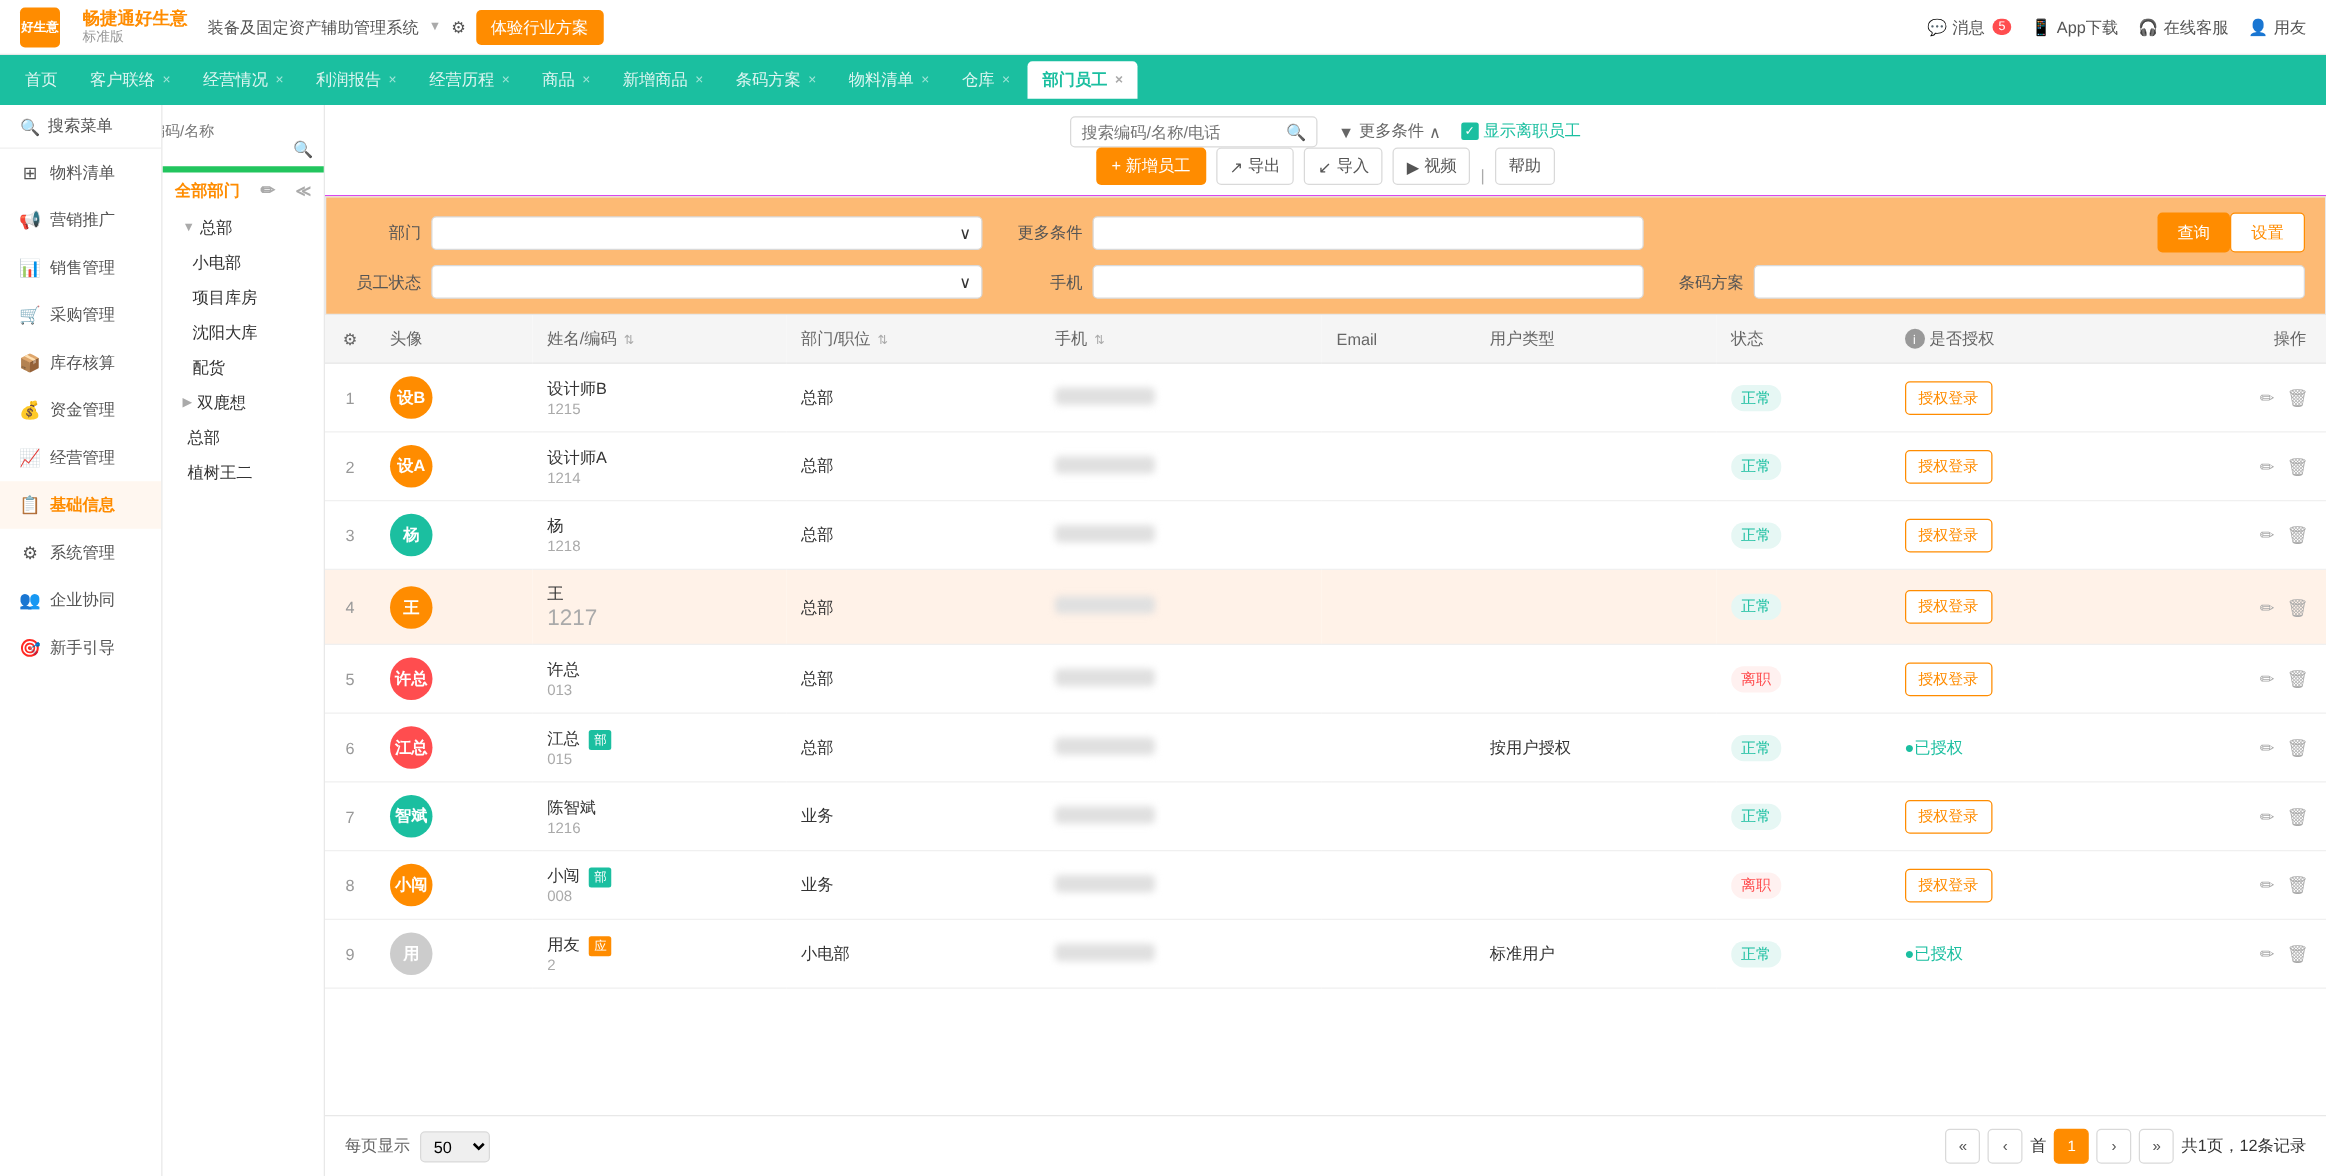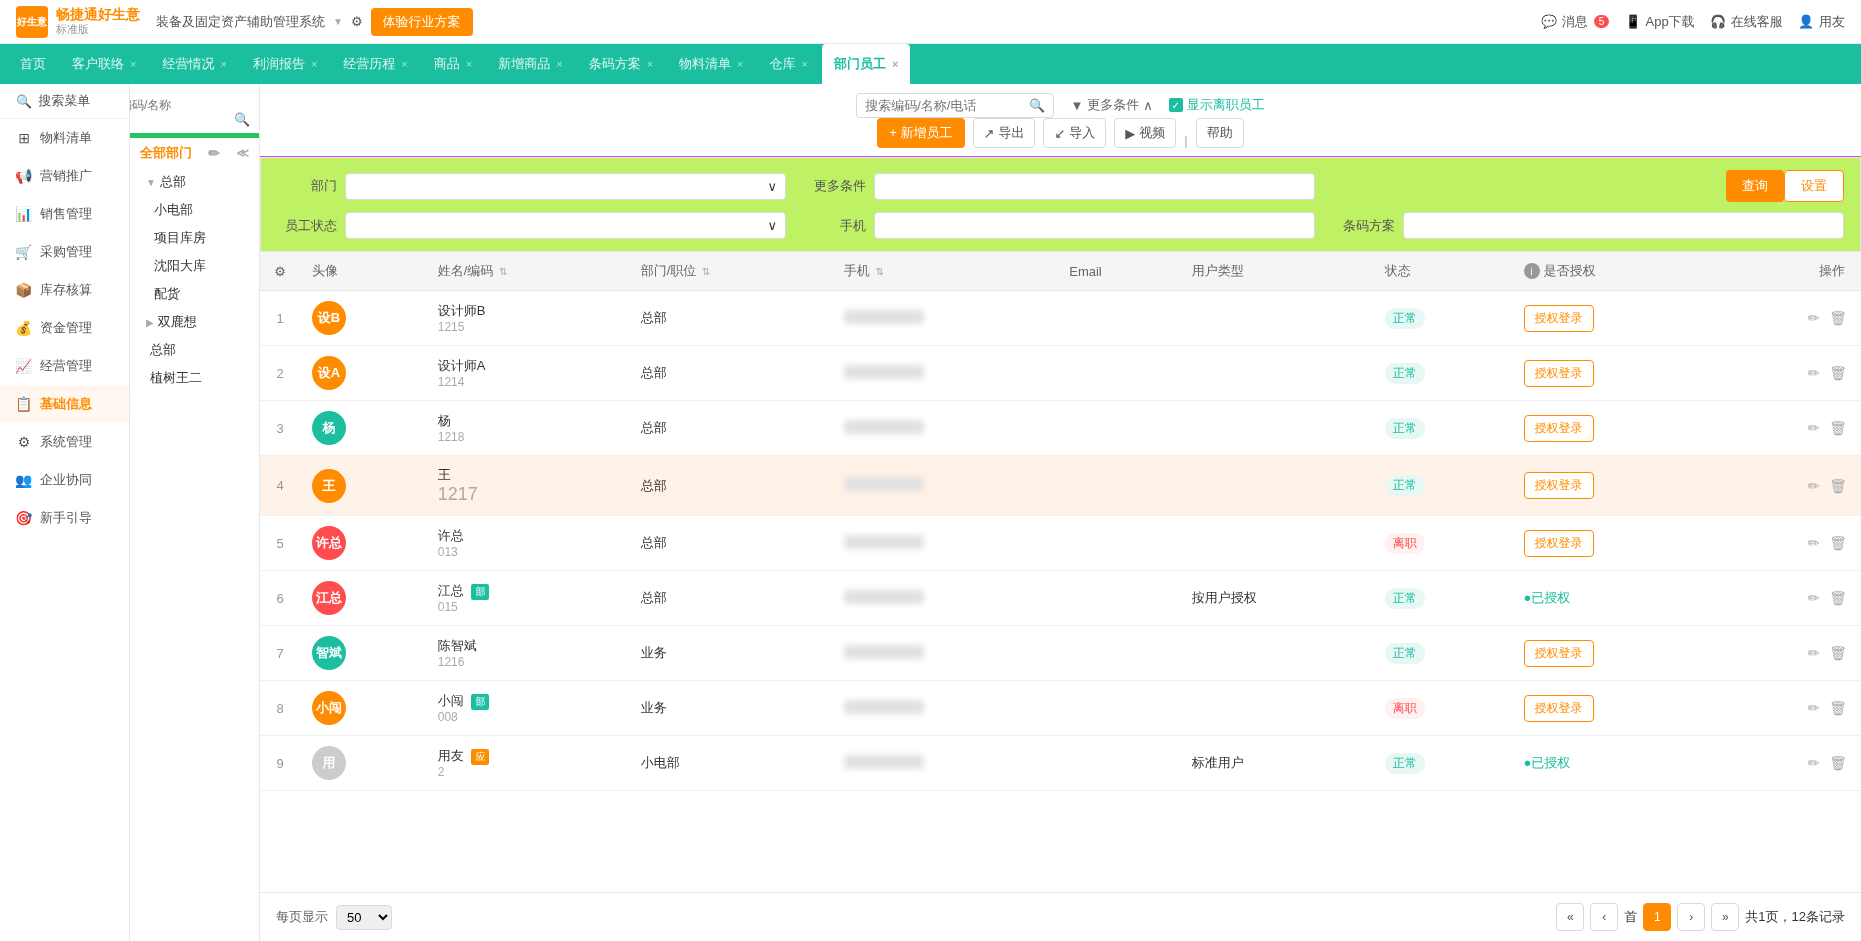--- a/index.html
+++ b/index.html
@@ -1,34 +1,34 @@
 <!DOCTYPE html>
 <html><head>
   <meta charset="utf-8">
   <style>
     * { box-sizing: border-box; margin: 0; padding: 0; }
     body { font-family: 'Microsoft YaHei', Arial, sans-serif; font-size: 13px; color: #333; background: #f5f5f5; }
 
     
     .top-bar { display: flex; align-items: center; justify-content: space-between; background: #fff; height: 44px; padding: 0 16px; border-bottom: 1px solid #e8e8e8; }
     .top-bar-left { display: flex; align-items: center; gap: 8px; }
-    .logo-area { display: flex; align-items: center; gap: 8px; }
+    .logo-area { display: flex; align-items: center; gap: 18px; }
     .logo-icon { width: 32px; height: 32px; background: #ff8c00; border-radius: 4px; display: flex; align-items: center; justify-content: center; color: white; font-size: 10px; font-weight: bold; }
     .logo-text { font-size: 14px; font-weight: bold; color: #ff8c00; line-height: 1.2; }
     .logo-sub { font-size: 11px; color: #999; }
     .system-title { font-size: 13px; color: #555; margin-left: 8px; }
     .top-bar-right { display: flex; align-items: center; gap: 16px; color: #555; font-size: 13px; }
     .top-bar-btn { display: flex; align-items: center; gap: 4px; cursor: pointer; color: #555; }
     .badge { background: #ff4d4f; color: white; border-radius: 10px; padding: 1px 5px; font-size: 10px; margin-left: 2px; }
     .btn-experience { background: #ff8c00; color: white; border: none; border-radius: 4px; padding: 5px 12px; cursor: pointer; font-size: 13px; }
     .gear-btn { cursor: pointer; color: #555; }
     .dropdown-arrow { font-size: 10px; color: #aaa; }
 
     
-    .nav-tabs { display: flex; background: #1bbfa0; height: 40px; padding: 0 8px; gap: 2px; overflow-x: auto; }
+    .nav-tabs { display: flex; align-items: center; background: #1bbfa0; height: 40px; padding: 0 8px; gap: 2px; overflow-x: auto; }
     .nav-tab { display: flex; align-items: center; gap: 4px; padding: 6px 12px; color: rgba(255,255,255,0.85); cursor: pointer; border-radius: 4px 4px 0 0; font-size: 13px; white-space: nowrap; }
     .nav-tab.active { background: #fff; color: #1bbfa0; font-weight: bold; }
     .nav-tab .close-x { color: rgba(255,255,255,0.6); font-size: 11px; margin-left: 2px; }
     .nav-tab.active .close-x { color: #aaa; }
 
     
     .main-layout { display: flex; height: calc(941px - 44px - 40px); overflow: hidden; }
 
     
     .sidebar { width: 130px; background: #fff; border-right: 1px solid #e8e8e8; overflow-y: auto; flex-shrink: 0; }
@@ -61,21 +61,21 @@
     .search-box { display: flex; align-items: center; border: 1px solid #d9d9d9; border-radius: 4px; padding: 4px 8px; gap: 4px; }
     .search-box input { border: none; outline: none; font-size: 13px; width: 160px; }
     .filter-btn { display: flex; align-items: center; gap: 4px; color: #666; cursor: pointer; font-size: 13px; padding: 4px 8px; }
     .show-left { display: flex; align-items: center; gap: 4px; color: #1bbfa0; font-size: 13px; cursor: pointer; }
     .checkbox-green { width: 14px; height: 14px; background: #1bbfa0; border-radius: 2px; display: flex; align-items: center; justify-content: center; color: white; font-size: 10px; }
     .toolbar-right { display: flex; align-items: flex-end; gap: 8px; }
     .btn-add { background: #ff8c00; color: white; border: none; border-radius: 4px; padding: 6px 12px; cursor: pointer; font-size: 13px; display: flex; align-items: center; gap: 4px; }
     .btn-outline { border: 1px solid #d9d9d9; background: #fff; border-radius: 4px; padding: 5px 10px; cursor: pointer; font-size: 13px; display: flex; align-items: center; gap: 4px; color: #555; }
 
     
-    .filter-form { background: #bef264; border: 1px solid #e8e8e8; margin: 0 0 0 0; padding: 12px 16px; display: grid; grid-template-columns: 1fr 1fr 1fr; gap: 10px 20px; }
+    .filter-form { background: #fdba74; border: 1px solid #e8e8e8; margin: 0 0 0 0; padding: 12px 16px; display: grid; grid-template-columns: 1fr 1fr 1fr; gap: 10px 20px; }
     .form-row { display: flex; align-items: center; gap: 8px; }
     .form-label { color: #555; font-size: 13px; white-space: nowrap; min-width: 60px; text-align: right; }
     .form-input { flex: 1; border: 1px solid #d9d9d9; border-radius: 4px; padding: 5px 8px; font-size: 13px; outline: none; color: #333; }
     .form-select { flex: 1; border: 1px solid #d9d9d9; border-radius: 4px; padding: 5px 8px; font-size: 13px; outline: none; color: #333; display: flex; align-items: center; justify-content: space-between; cursor: pointer; background: #fff; }
     .btn-query { background: #ff8c00; color: white; border: none; border-radius: 4px; padding: 6px 16px; cursor: pointer; font-size: 13px; }
     .btn-reset { background: #fff; color: #ff8c00; border: 1px solid #ff8c00; border-radius: 4px; padding: 6px 16px; cursor: pointer; font-size: 13px; }
 
     
     .table-container { flex: 1; overflow-y: auto; background: #fff; }
     table { width: 100%; border-collapse: collapse; }

